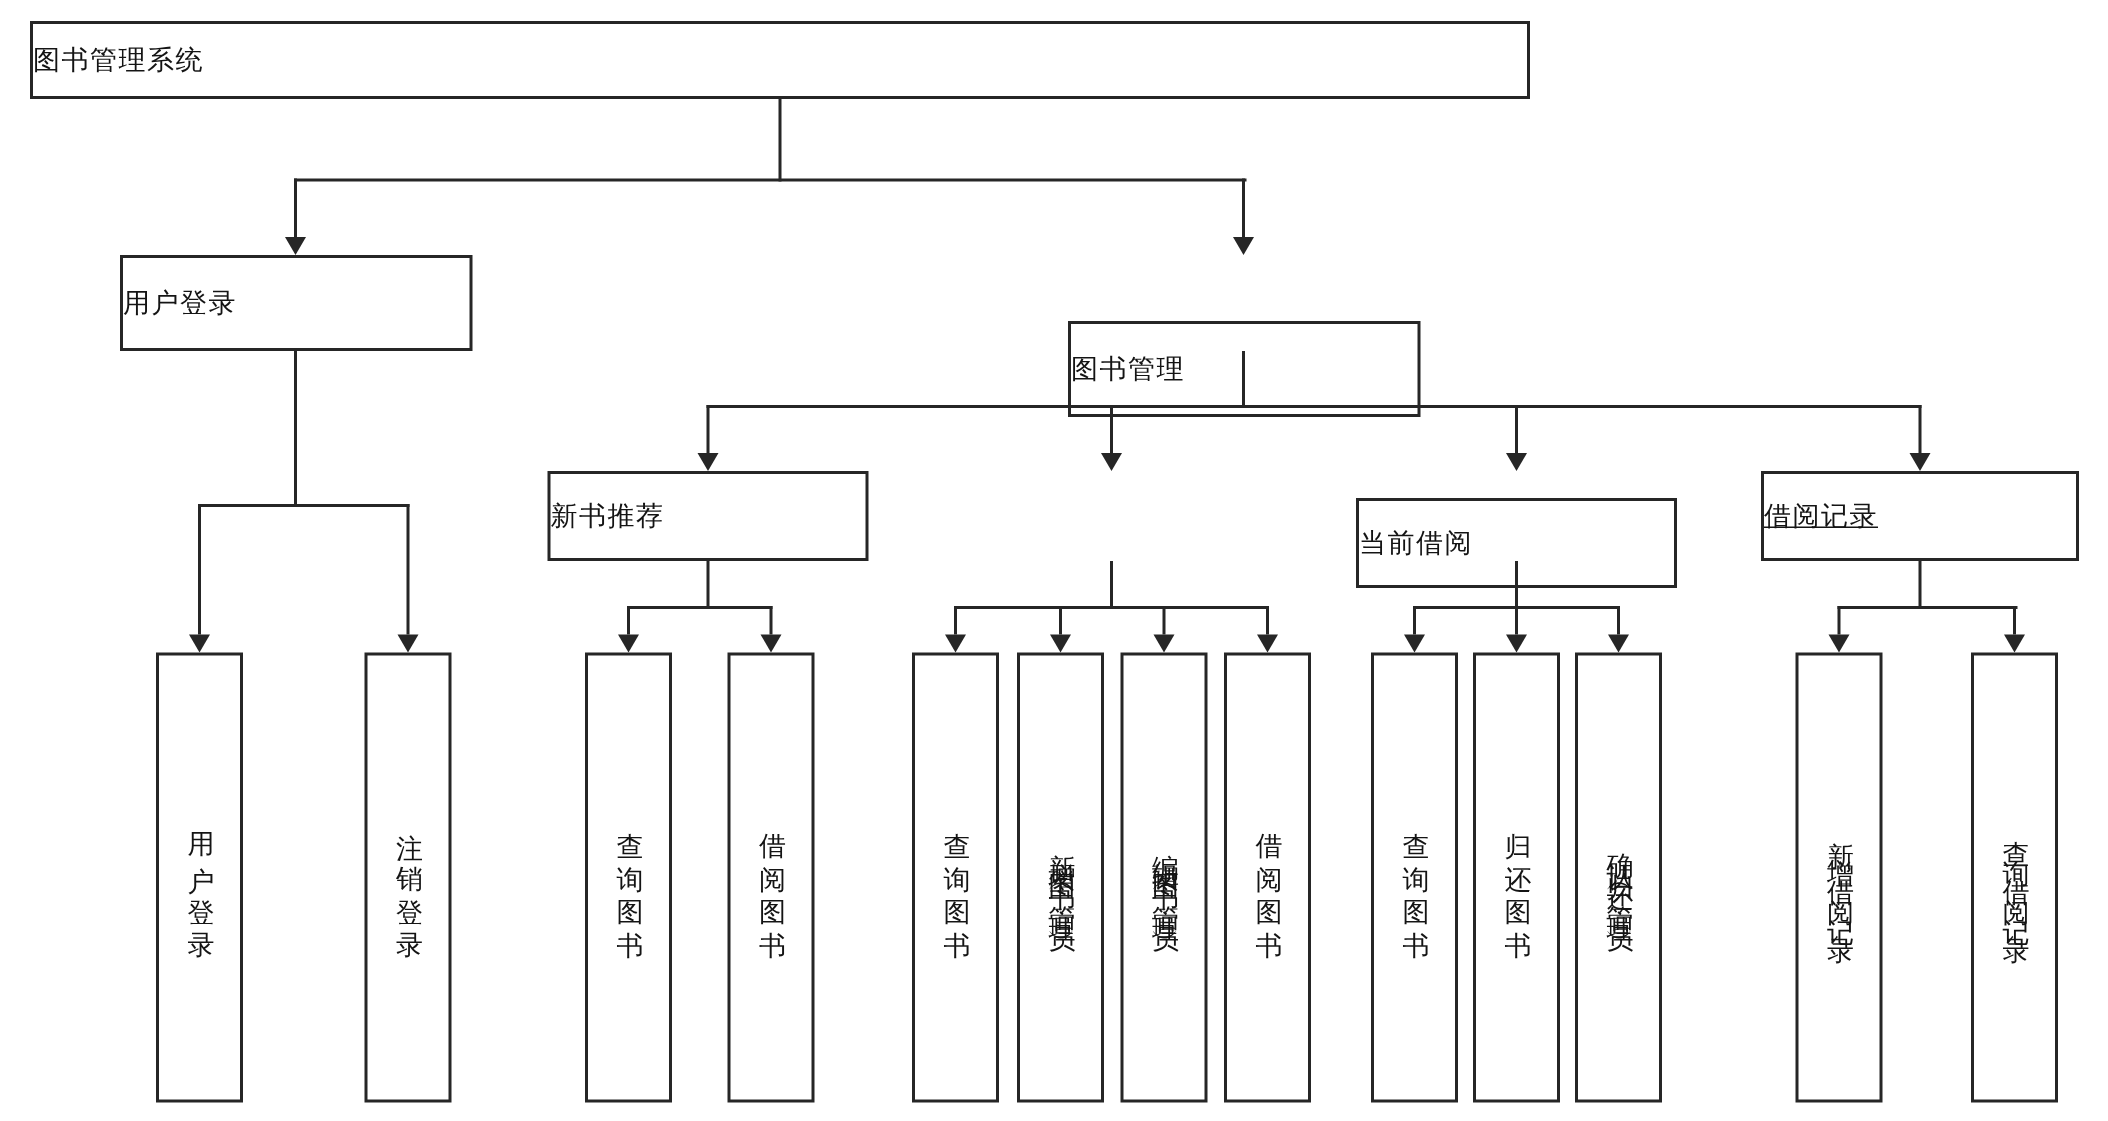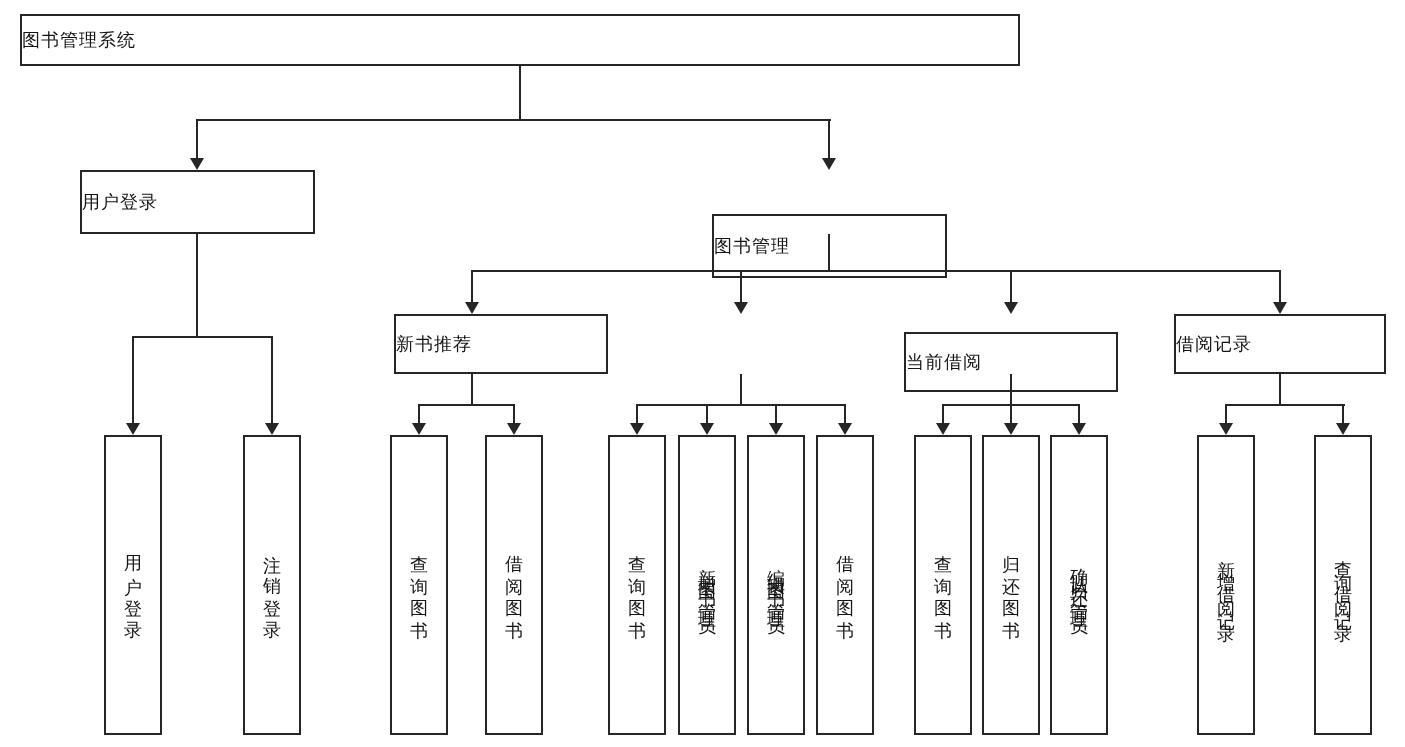--- a/index.html
+++ b/index.html
@@ -81,30 +81,30 @@
   </div>
 
   <div class="node" style="left:80px; top:170px; width:235px; height:64px;">
     <span>用户登录</span>
   </div>
 
   <div class="node" style="left:712px; top:170px; width:235px; height:64px;margin-top:44px;">
     <span>图书管理</span>
   </div>
 
-  <div class="node" style="left:365px; top:314px; width:214px; height:60px;margin-left:29px;">
+  <div class="node" style="left:365px; top:314px; width:214px; height:60px;">
     <span>新书推荐</span>
   </div>
 
 
   <div class="node" style="left:904px; top:332px; width:214px; height:60px;">
     <span>当前借阅</span>
   </div>
 
-  <div class="node" style="left:1174px; top:314px; width:212px; height:60px;">
+  <div class="node" style="left:1174px; top:314px; width:212px; height:60px;text-decoration:underline;">
     <span>借阅记录</span>
   </div>
 
   <div class="vnode" style="left:104px; top:435px;">
     <span class="vtext" style="letter-spacing: 22px;">用户登录</span>
   </div>
   <div class="vnode" style="left:243px; top:435px;">
     <span class="vtext" style="letter-spacing: 22px;">注销登录</span>
   </div>
 

